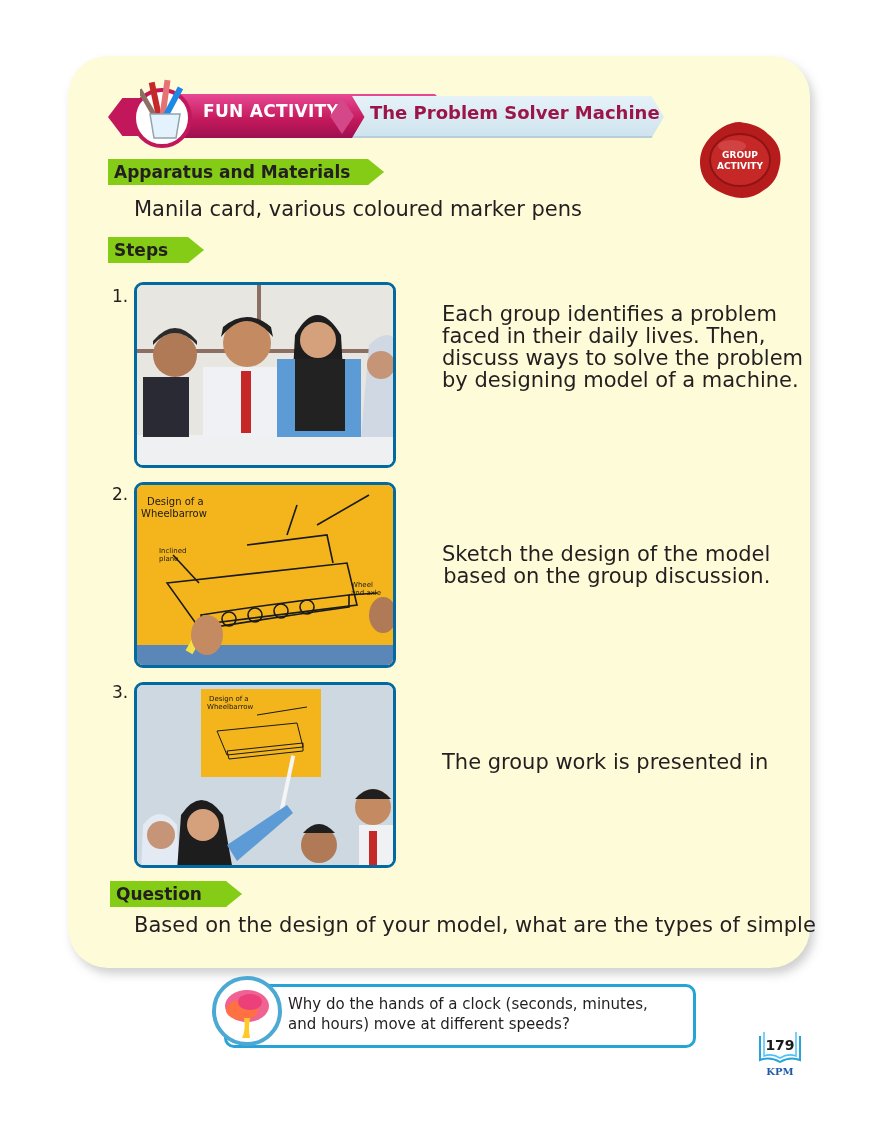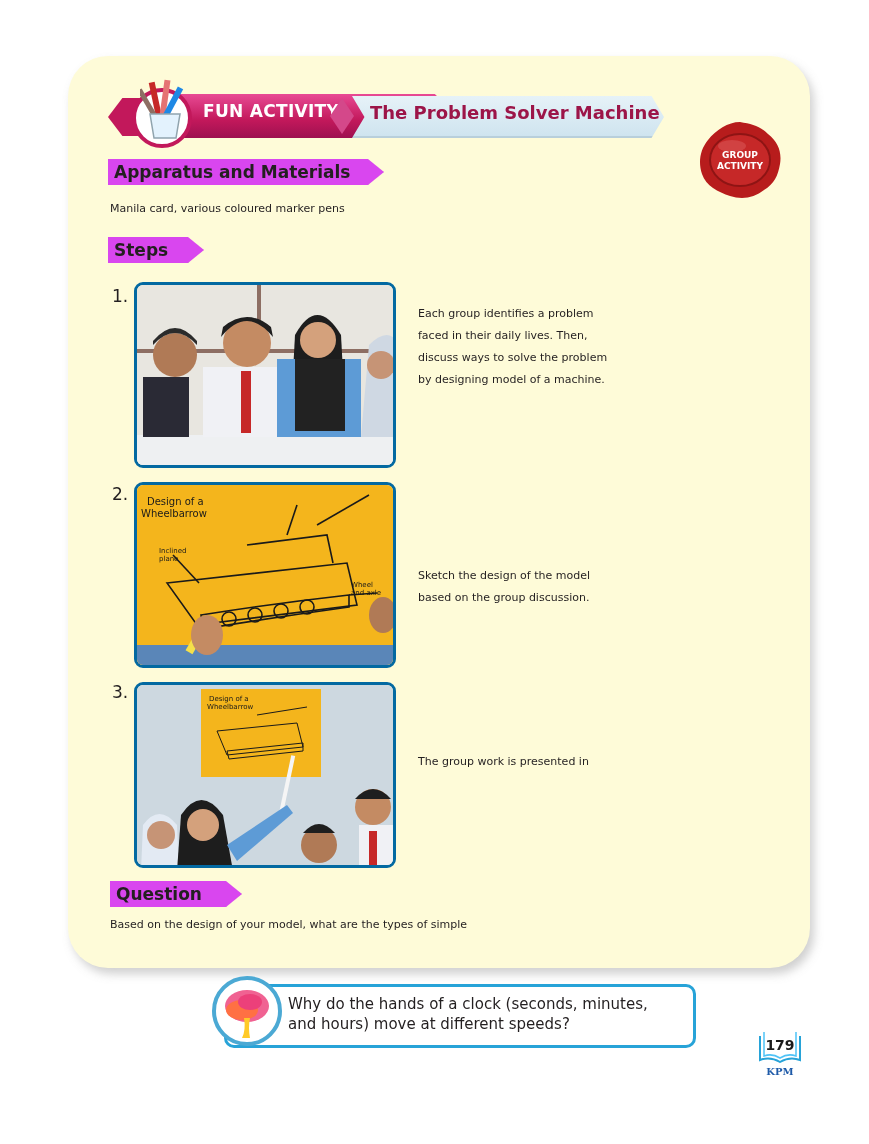--- a/index.html
+++ b/index.html
@@ -48,28 +48,28 @@
   
   .seal {
     position:absolute; left:694px; top:120px; width:92px; height:80px;
   }
   .seal-text {
     position:absolute; left:0; top:30px; width:92px; text-align:center; color:#ffffff;
     font-weight:bold; font-size:9px; line-height:11px;
   }
   
   .tag {
-    position:absolute; height:26px; background:#d946ef;
+    position:absolute; height:26px; background:#84cc16;
     clip-path: polygon(0 0, calc(100% - 16px) 0, 100% 50%, calc(100% - 16px) 100%, 0 100%);
     box-shadow: 0 2px 2px rgba(0,0,0,0.2);
   }
   .tag span {
     position:absolute; left:6px; top:3px; font-weight:bold; font-size:17px; color:#231f20; white-space:nowrap;
   }
-  .body-text { position:absolute; font-size:11px; line-height:22px; color:#231f20; }
+  .body-text { position:absolute; font-size:21px; line-height:22px; color:#231f20;margin-left:24px; }
   .step-num { position:absolute; font-size:17px; color:#231f20; }
   .photo {
     position:absolute; width:262px; border:3px solid #0369a1; border-radius:9px; overflow:hidden; box-sizing:border-box;
   }
   
   .think {
     position:absolute; left:224px; top:984px; width:472px; height:64px;
     border:3px solid #27a3d8; border-radius:10px; box-sizing:border-box; background:#ffffff;
   }
   .brain-ring {
@@ -174,21 +174,21 @@
     <text x="4" y="32" font-size="10" font-family="DejaVu Sans, sans-serif" fill="#1a1a1a">Wheelbarrow</text>
     <text x="22" y="68" font-size="7" font-family="DejaVu Sans, sans-serif" fill="#1a1a1a">Inclined</text>
     <text x="22" y="76" font-size="7" font-family="DejaVu Sans, sans-serif" fill="#1a1a1a">plane</text>
     <text x="214" y="102" font-size="7" font-family="DejaVu Sans, sans-serif" fill="#1a1a1a">Wheel</text>
     <text x="214" y="110" font-size="7" font-family="DejaVu Sans, sans-serif" fill="#1a1a1a">and axle</text>
     <rect x="58" y="130" width="8" height="40" fill="#f5e04a" transform="rotate(30 62 150)"></rect>
     <ellipse cx="70" cy="150" rx="16" ry="20" fill="#c48b63"></ellipse>
     <ellipse cx="246" cy="130" rx="14" ry="18" fill="#b07a56"></ellipse>
   </svg>
 </div>
-<div class="body-text" style="left:418px; top:565px;">
+<div class="body-text" style="left:418px; top:543px;text-align:right;">
   <div>Sketch the design of the model</div>
   <div>based on the group discussion.</div>
 </div>
 
 <div class="step-num" style="left:112px; top:682px;">3.</div>
 <div class="photo" style="left:134px; top:682px; height:186px;">
   <svg width="262" height="186" viewBox="0 0 262 186">
     <rect width="262" height="186" fill="#cdd8e0"></rect>
     <rect x="64" y="4" width="120" height="88" fill="#f4b51c"></rect>
     <g fill="none" stroke="#1a1a1a" stroke-width="1">

